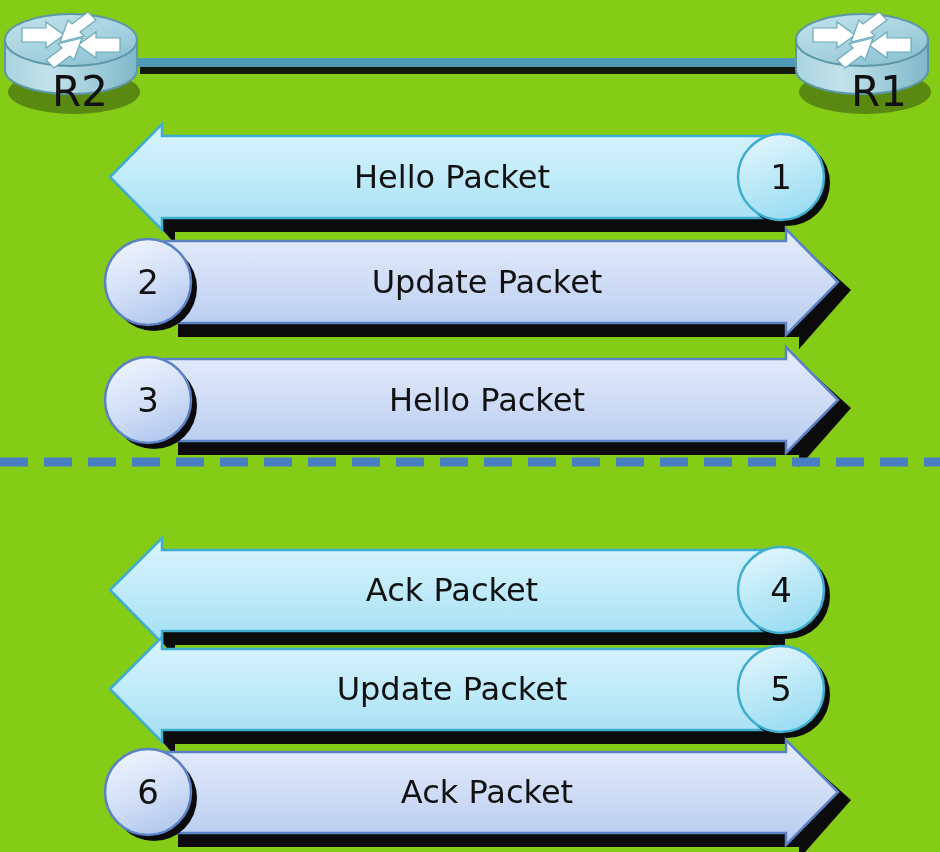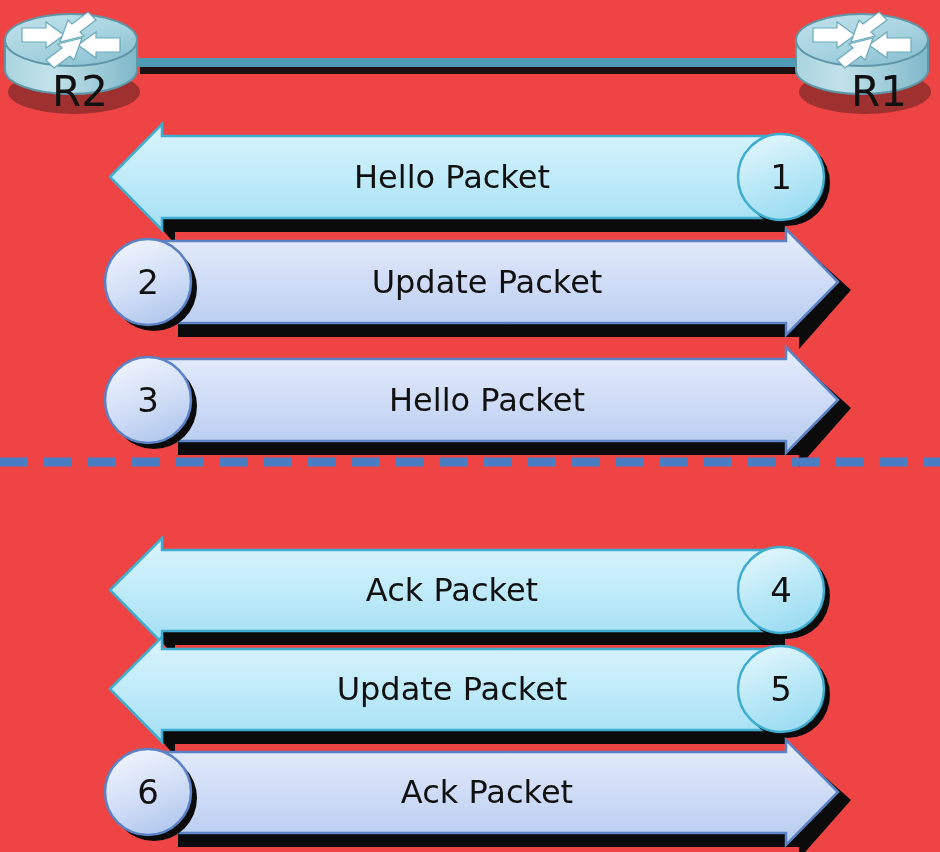--- a/index.html
+++ b/index.html
@@ -9,21 +9,21 @@
     background: #ffffff;
   }
   body {
     font-family: "Liberation Sans", "DejaVu Sans", sans-serif;
   }
   #stage {
     position: relative;
     width: 940px;
     height: 852px;
     overflow: hidden;
-    background: #ef4444;
+    background: #84cc16;
   }
   #stage svg.layer {
     position: absolute;
     left: 0;
     top: 0;
     width: 940px;
     height: 852px;
   }
   .router-label {
     font-family: "DejaVu Sans", "Liberation Sans", sans-serif;

